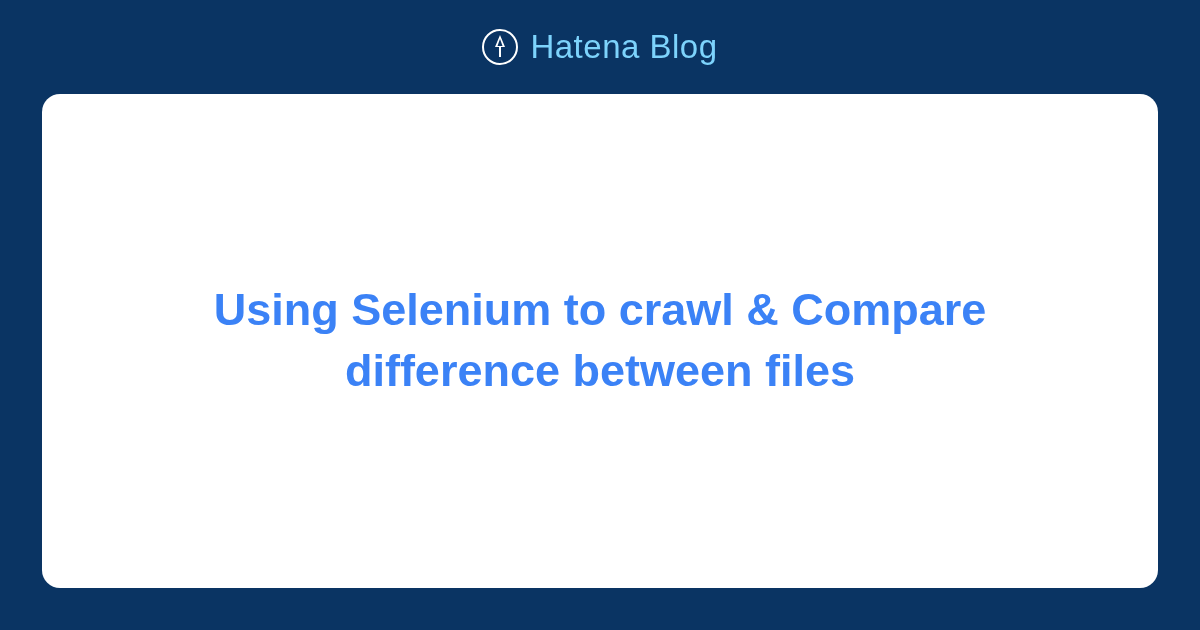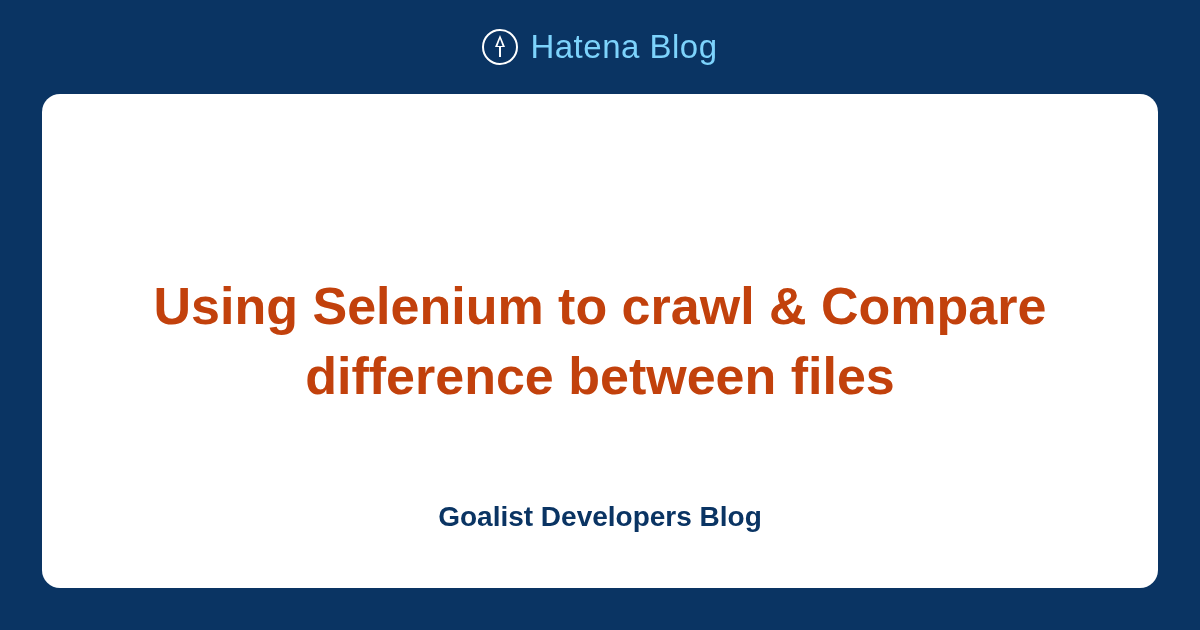--- a/index.html
+++ b/index.html
@@ -49,22 +49,22 @@
       flex: 1;
       border-radius: 18px;
       display: flex;
       flex-direction: column;
       align-items: center;
       justify-content: center;
       padding: 40px 60px;
       position: relative;
     }
     .article-title {
-      color: #c2410c;
-      font-size: 52px;
+      color: #3b82f6;
+      font-size: 45px;
       font-weight: 700;
       text-align: center;
       line-height: 1.35;
       max-width: 900px;
     }
     .blog-name {
       color: #0a3463;
       font-size: 28px;
       font-weight: 700;
       text-align: center;
@@ -82,14 +82,13 @@
     <svg viewBox="0 0 16 24">
       <path d="M8 0 L3 12 L7 12 L7 22 L9 22 L9 12 L13 12 Z M8 4 L10.5 11 L5.5 11 Z" fill="#ffffff"></path>
       <circle cx="8" cy="8" r="1.2" fill="#0a3463"></circle>
     </svg>
   </div>
   <span class="brand-text">Hatena Blog</span>
 </div>
 
 <div class="card">
   <h1 class="article-title">Using Selenium to crawl &amp; Compare difference between files</h1>
-  <div class="blog-name">Goalist Developers Blog</div>
 </div>
 
 </body></html>

